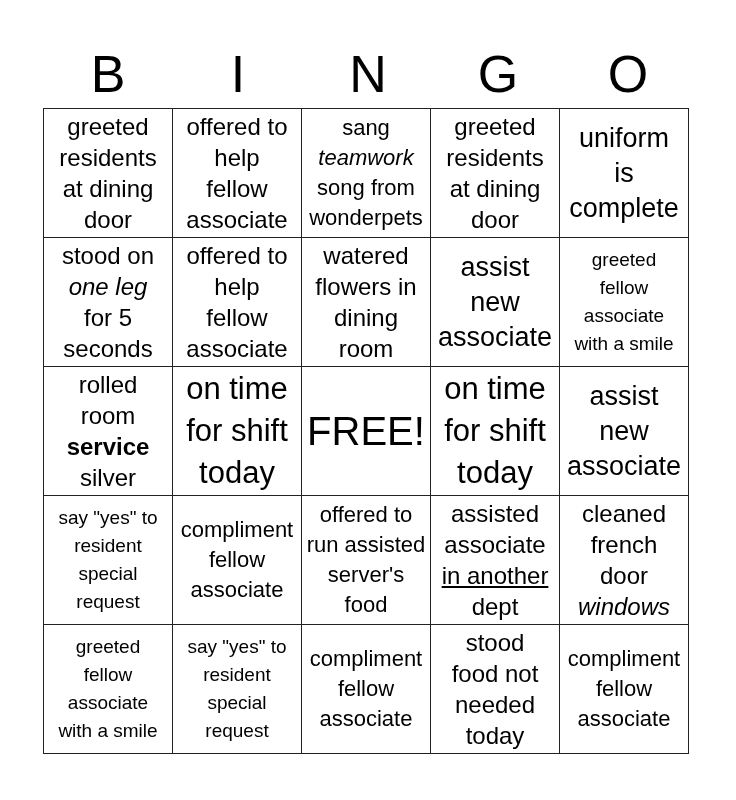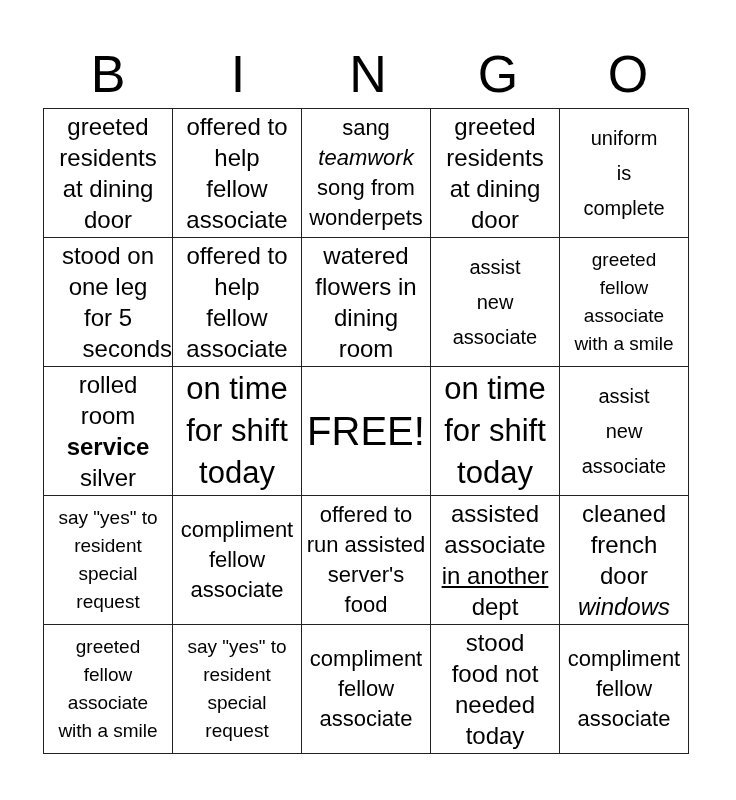--- a/index.html
+++ b/index.html
@@ -49,21 +49,21 @@
     .cell-text {
       display: block;
       margin: 0 auto;
       line-height: 1.18;
       white-space: normal;
       word-wrap: break-word;
     }
     .fs-xs { font-size: 19px; line-height: 28px; }
     .fs-s  { font-size: 22px; line-height: 30px; }
     .fs-m  { font-size: 24px; line-height: 31px; }
-    .fs-l  { font-size: 20px; line-height: 35px; }
+    .fs-l  { font-size: 27px; line-height: 35px; }
     .fs-xl { font-size: 31px; line-height: 42px; }
     .fs-free { font-size: 40px; line-height: 48px; }
   </style>
 </head>
 <body>
 
 <div class="header">
   <div class="header-letter">B</div>
   <div class="header-letter">I</div>
   <div class="header-letter">N</div>
@@ -111,23 +111,23 @@
             <span style="display: block;">uniform</span>
             <span style="display: block;">is</span>
             <span style="display: block;">complete</span>
           </span>
         </td>
       </tr>
       <tr>
         <td>
           <span class="cell-text fs-m">
             <span style="display: block;">stood on</span>
-            <span style="display: block;">one leg</span>
+            <span style="display: block; font-style: italic;">one leg</span>
             <span style="display: block;">for 5</span>
-            <span style="display: block; text-align: right;">seconds</span>
+            <span style="display: block;">seconds</span>
           </span>
         </td>
         <td>
           <span class="cell-text fs-m">
             <span style="display: block;">offered to</span>
             <span style="display: block;">help</span>
             <span style="display: block;">fellow</span>
             <span style="display: block;">associate</span>
           </span>
         </td>

